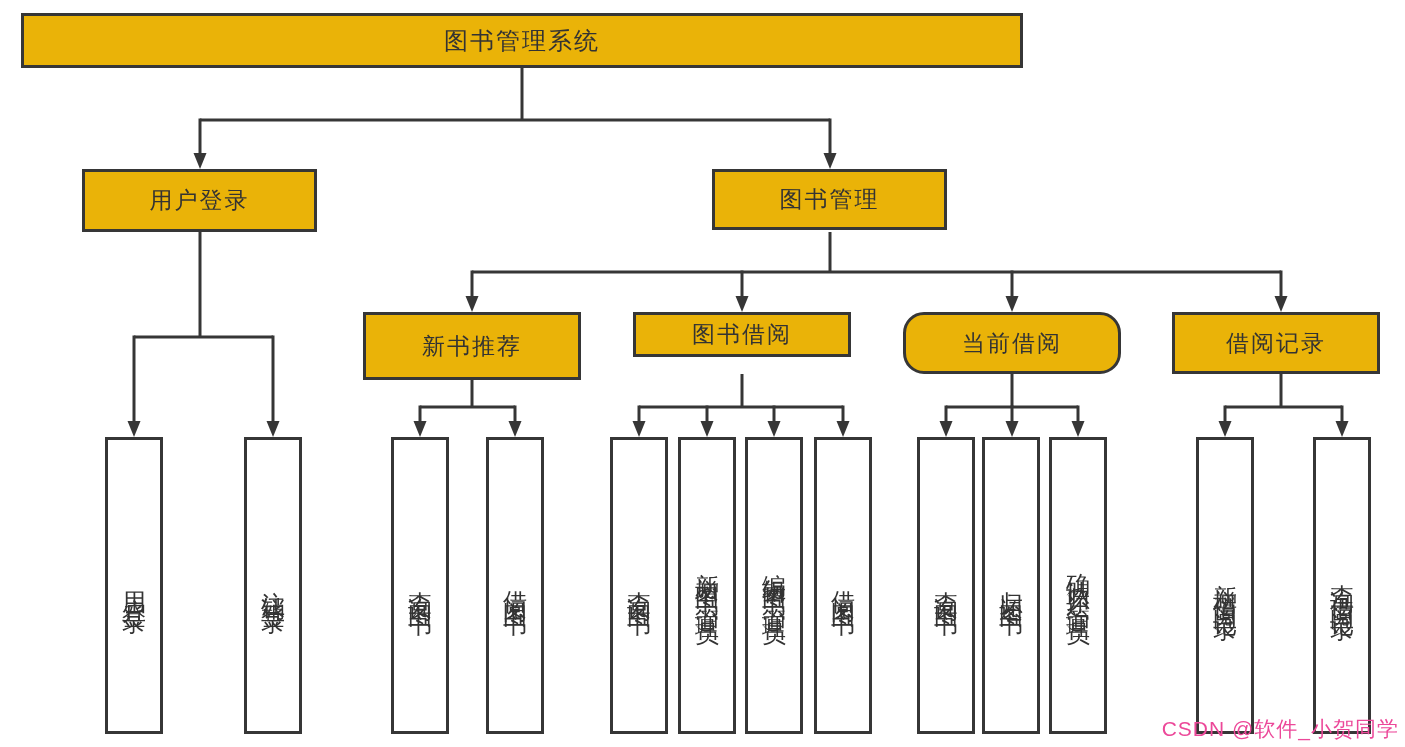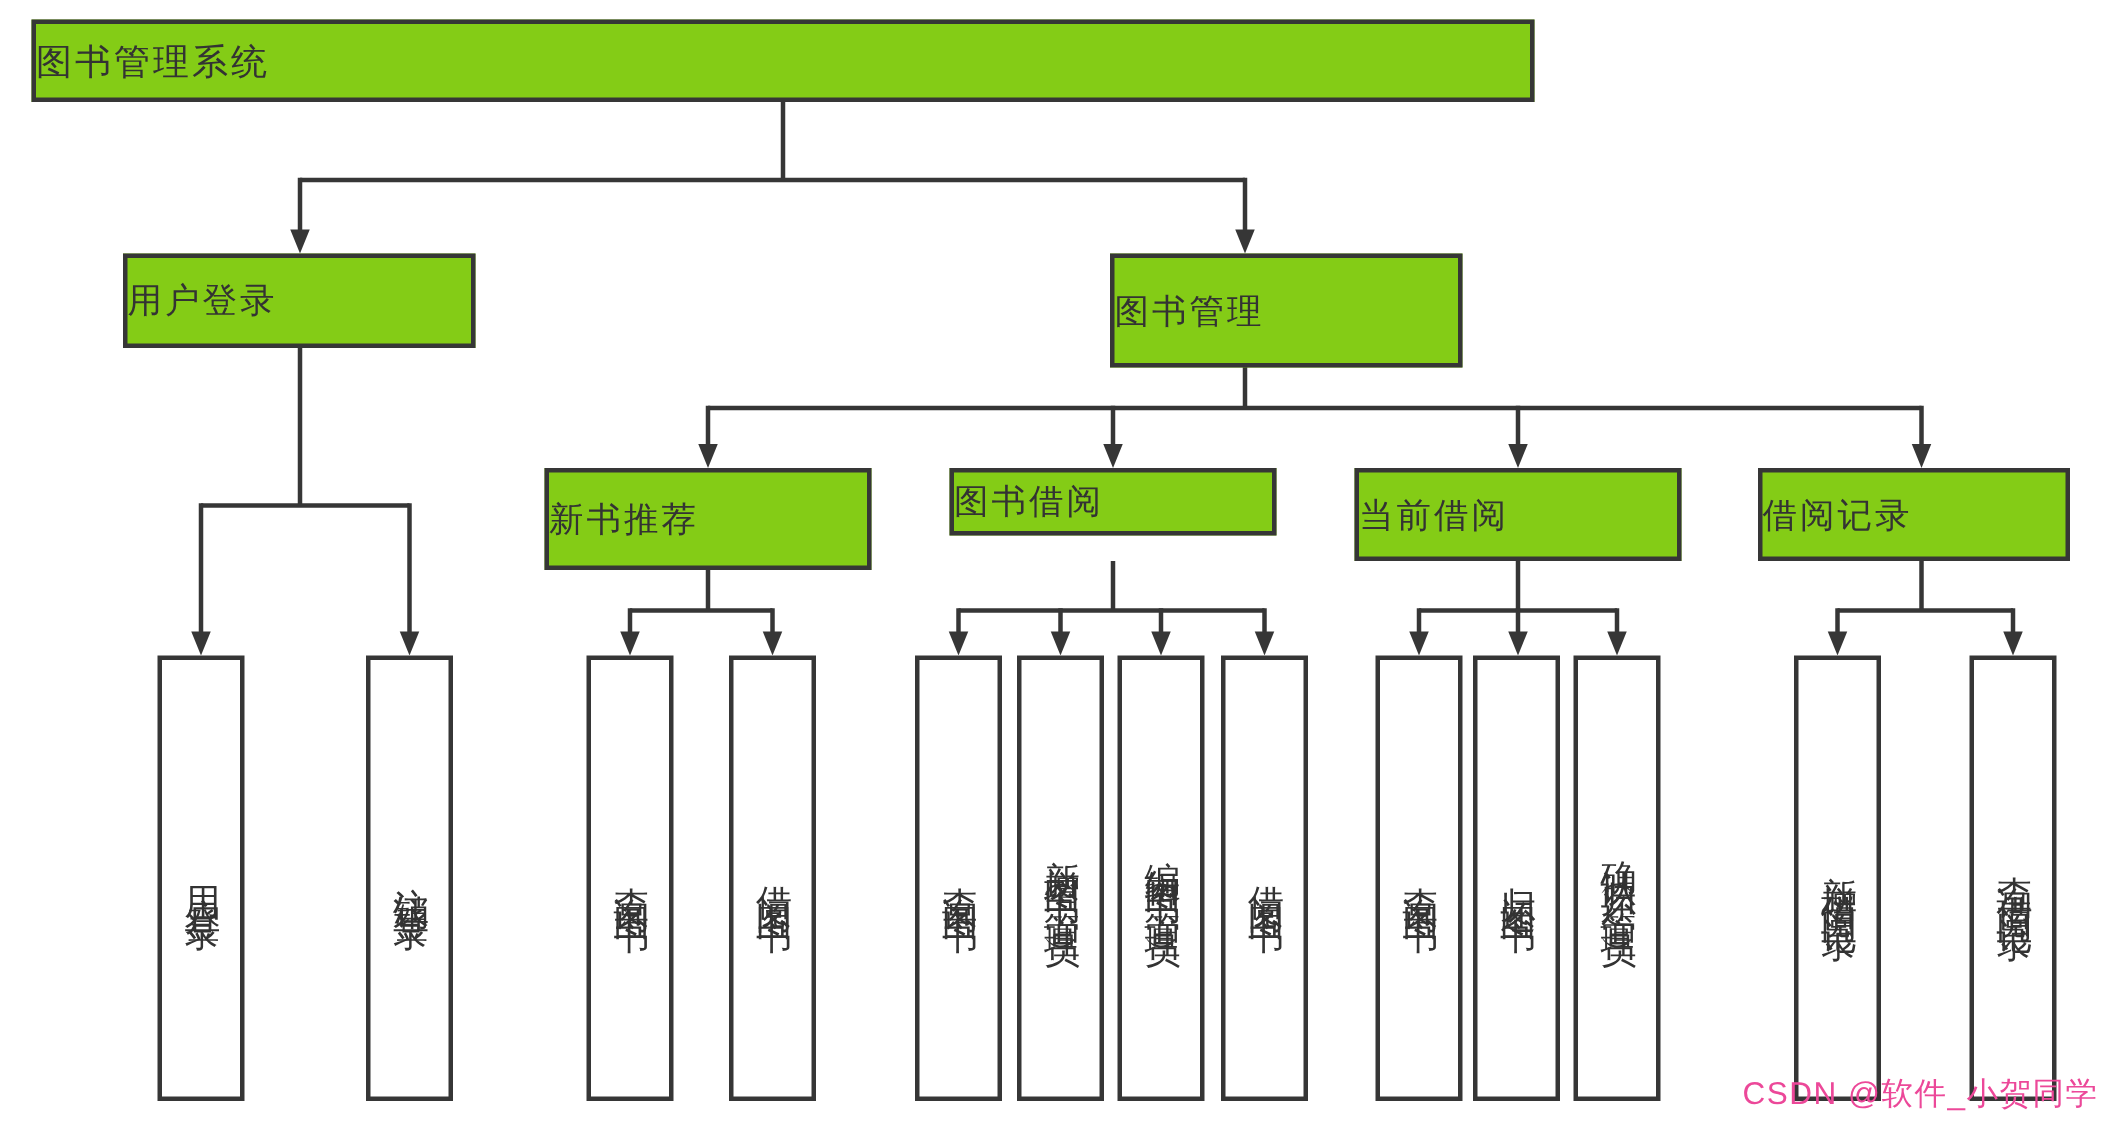--- a/index.html
+++ b/index.html
@@ -8,22 +8,22 @@
     width:1405px;height:747px;
     background:#ffffff;
     font-family:"Liberation Sans",sans-serif;
     overflow:hidden;
   }
   #wires{position:absolute;left:0;top:0;width:1405px;height:747px;}
   .node{
     position:absolute;
     box-sizing:border-box;
     border:3px solid #363636;
-    background:#84cc16;
-    display:flex;align-items:center;justify-content:flex-start;
+    background:#eab308;
+    display:flex;align-items:center;justify-content:center;
     color:#333333;
     font-size:23px;
     letter-spacing:2px;
     white-space:nowrap;
   }
   .root{font-size:24px;}
   .leaf{
     position:absolute;
     box-sizing:border-box;
     width:58px;height:297px;
@@ -117,31 +117,31 @@
     <polygon points="1335.5,421 1348.5,421 1342,437" stroke="none"></polygon>
   </svg>
 
   <div class="node root" style="left:21px;top:13px;width:1002px;height:55px;">
     <span>图书管理系统</span>
   </div>
 
   <div class="node" style="left:82px;top:169px;width:235px;height:63px;">
     <span>用户登录</span>
   </div>
-  <div class="node" style="left:740px;top:169px;width:235px;height:76px;">
+  <div class="node" style="left:712px;top:169px;width:235px;height:61px;">
     <span>图书管理</span>
   </div>
 
   <div class="node" style="left:363px;top:312px;width:218px;height:68px;">
     <span>新书推荐</span>
   </div>
   <div class="node" style="left:633px;top:312px;width:218px;height:45px;">
     <span>图书借阅</span>
   </div>
-  <div class="node" style="left:903px;top:312px;width:218px;height:62px;">
+  <div class="node" style="left:903px;top:312px;width:218px;height:62px;border-radius:21px;">
     <span>当前借阅</span>
   </div>
   <div class="node" style="left:1172px;top:312px;width:208px;height:62px;">
     <span>借阅记录</span>
   </div>
 
   <div class="leaf" style="left:105px;">
     <span>用户登录</span>
   </div>
   <div class="leaf" style="left:244px;">

